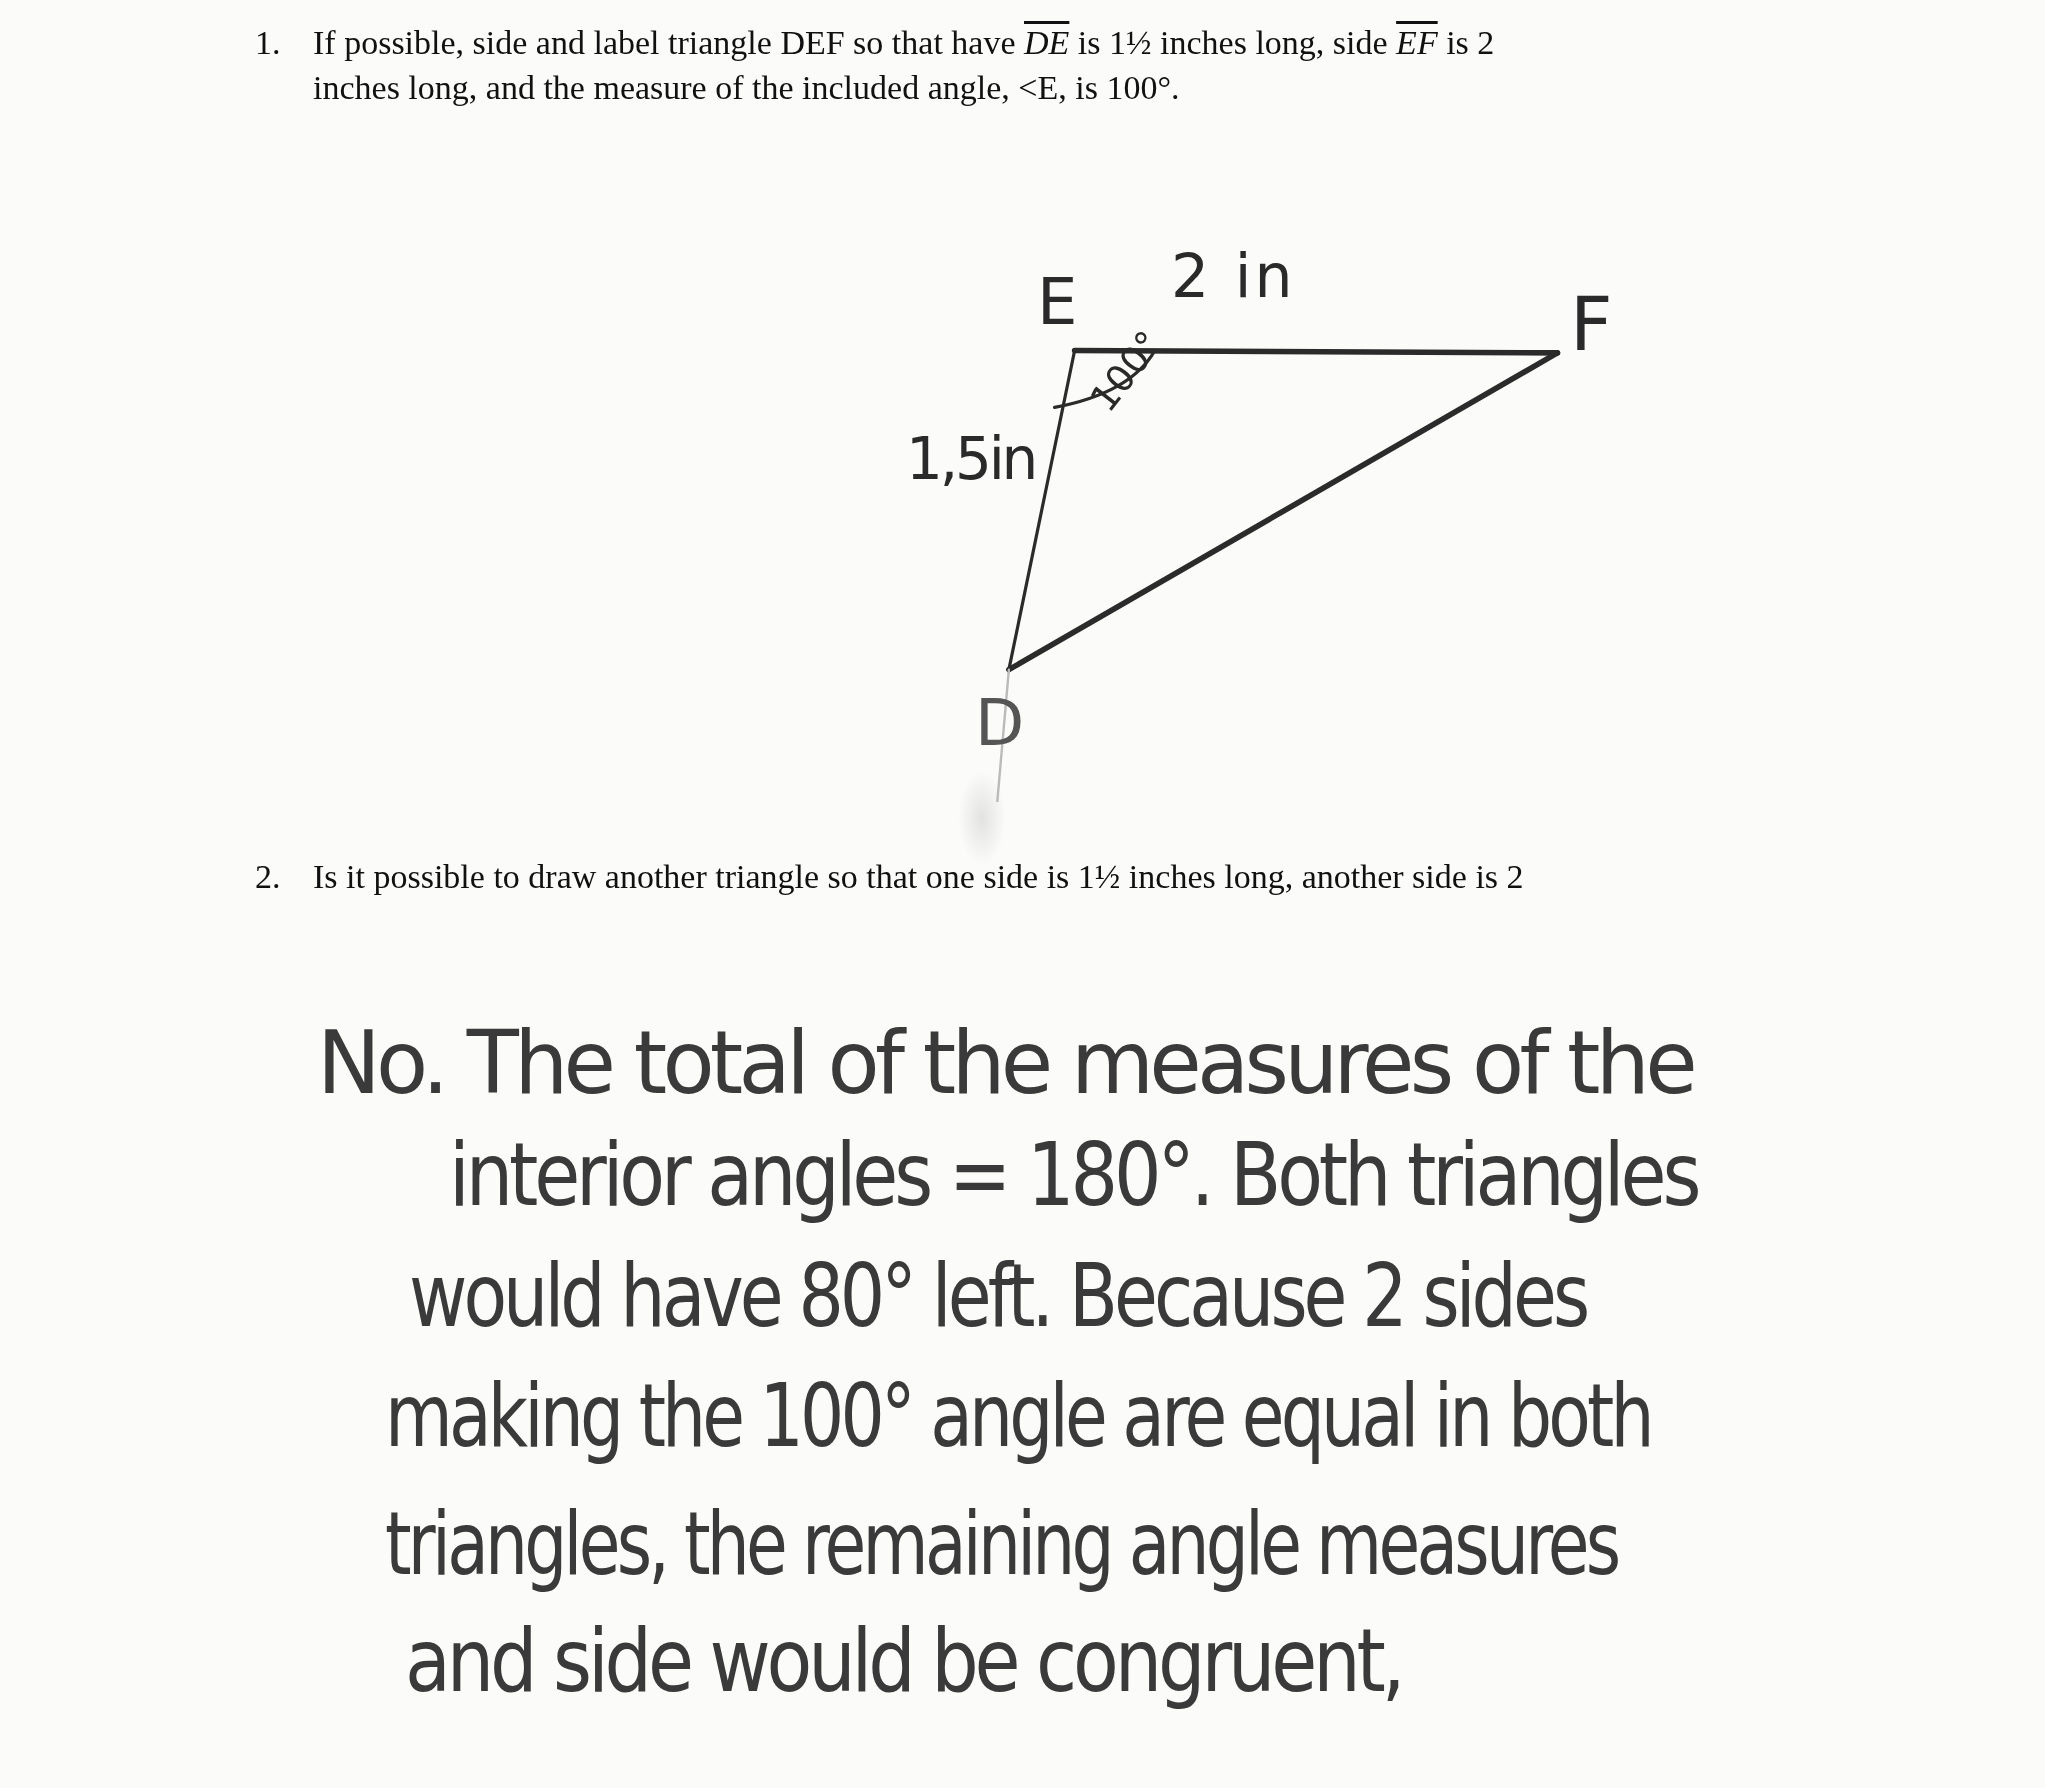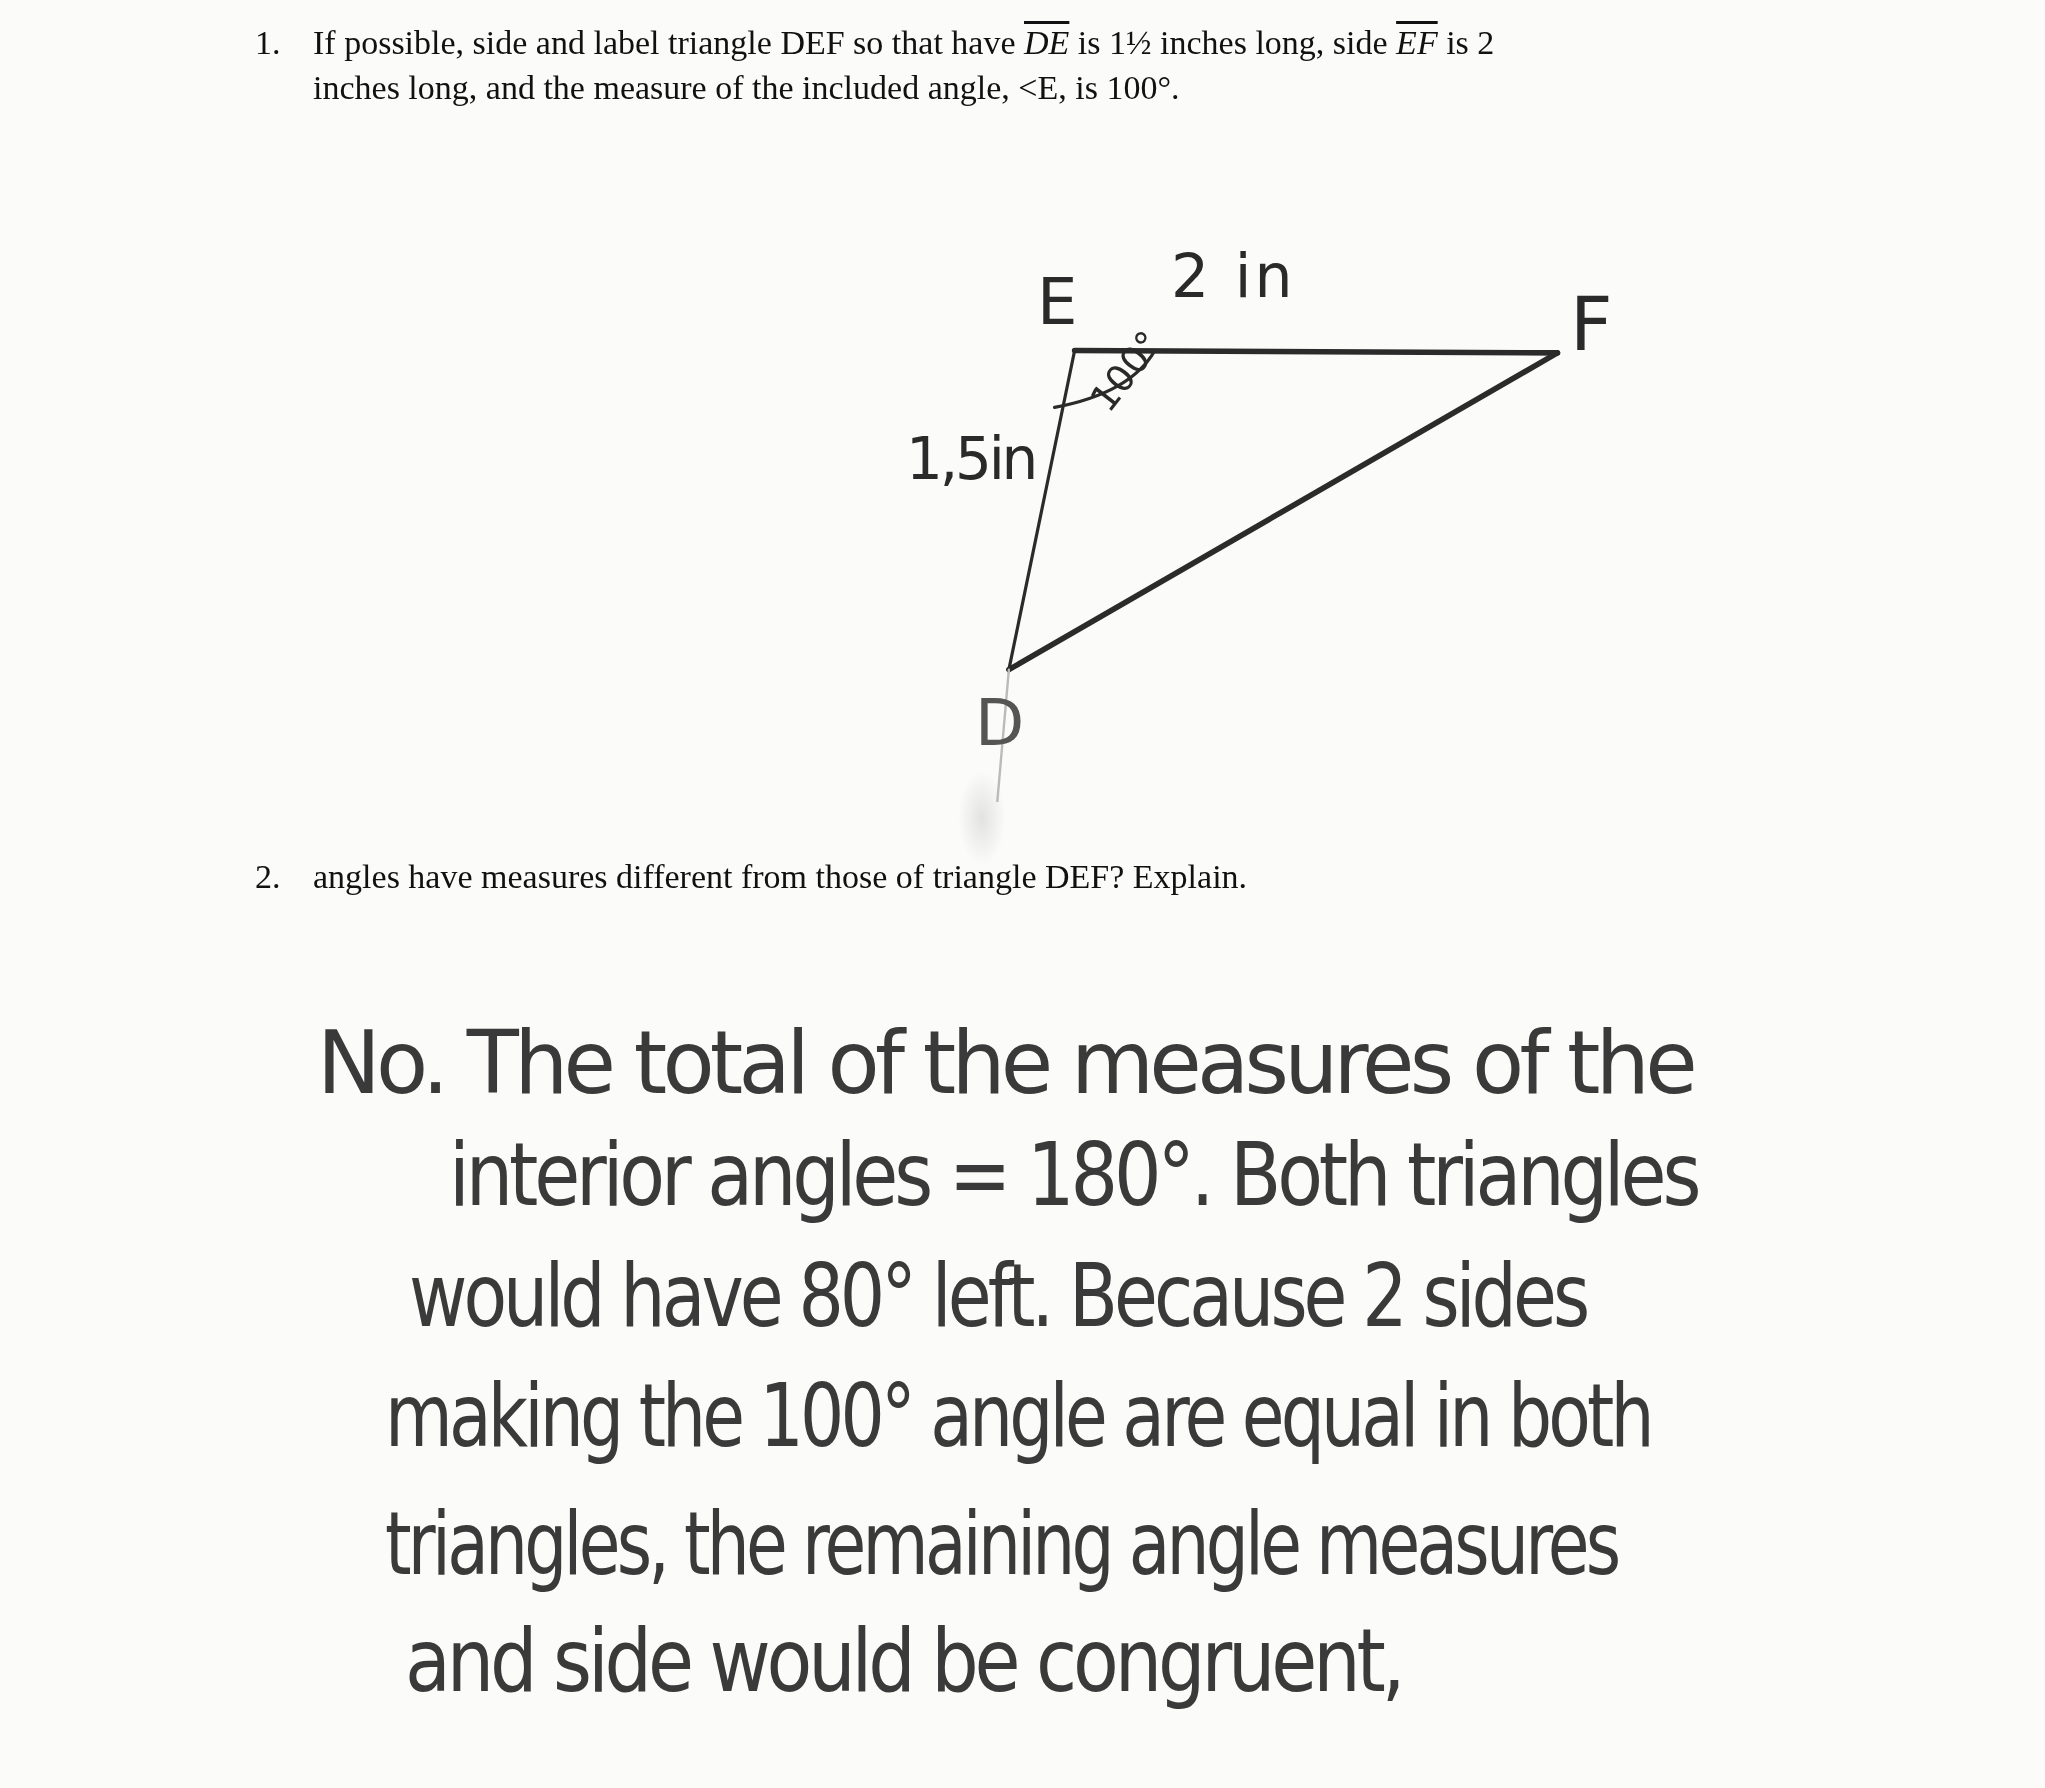--- a/index.html
+++ b/index.html
@@ -72,21 +72,21 @@
   <div class="hw-label" style="left:1570px; top:281px; font-size:74px;">F</div>
   <div class="hw-label" style="left:975px; top:686px; font-size:64px; color:#555;">D</div>
   <div class="hw-label" style="left:1171px; top:241px; font-size:60px; letter-spacing:3.2px;">2 in</div>
   <div class="hw-label" style="left:906px; top:425px; font-size:58px; letter-spacing:-3.2px;">1,5in</div>
   <div class="hw-label" style="left:1099px; top:385px; font-size:37px; transform:rotate(-52deg); transform-origin:left center;">100°</div>
 
   <div class="smudge"></div>
 
   <div class="q-num" style="left:255px; top:854px;">2.</div>
   <div class="q-text" style="left:313px; top:854px;" id="q2">
-      <span class="line"><span>angles have measures different from those of triangle </span><span class="it">DEF</span><span>? Explain.</span></span>
+      <span class="line"><span>Is it possible to draw another triangle so that one side is 1½ inches long, another side is 2</span></span>
     </div>
 
   <div class="answer">
     <div class="hw-line" style="left:0px; top:0px; transform:scaleX(0.98);">No. The total of the measures of the</div>
     <div class="hw-line" style="left:132px; top:112px; transform:scaleX(0.86);">interior angles = 180°. Both triangles</div>
     <div class="hw-line" style="left:92px; top:233px; transform:scaleX(0.82);">would have 80° left. Because 2 sides</div>
     <div class="hw-line" style="left:68px; top:353px; transform:scaleX(0.80);">making the 100° angle are equal in both</div>
     <div class="hw-line" style="left:68px; top:481px; transform:scaleX(0.78);">triangles, the remaining angle measures</div>
     <div class="hw-line" style="left:88px; top:598px; transform:scaleX(0.86);">and side would be congruent,</div>
   </div>

